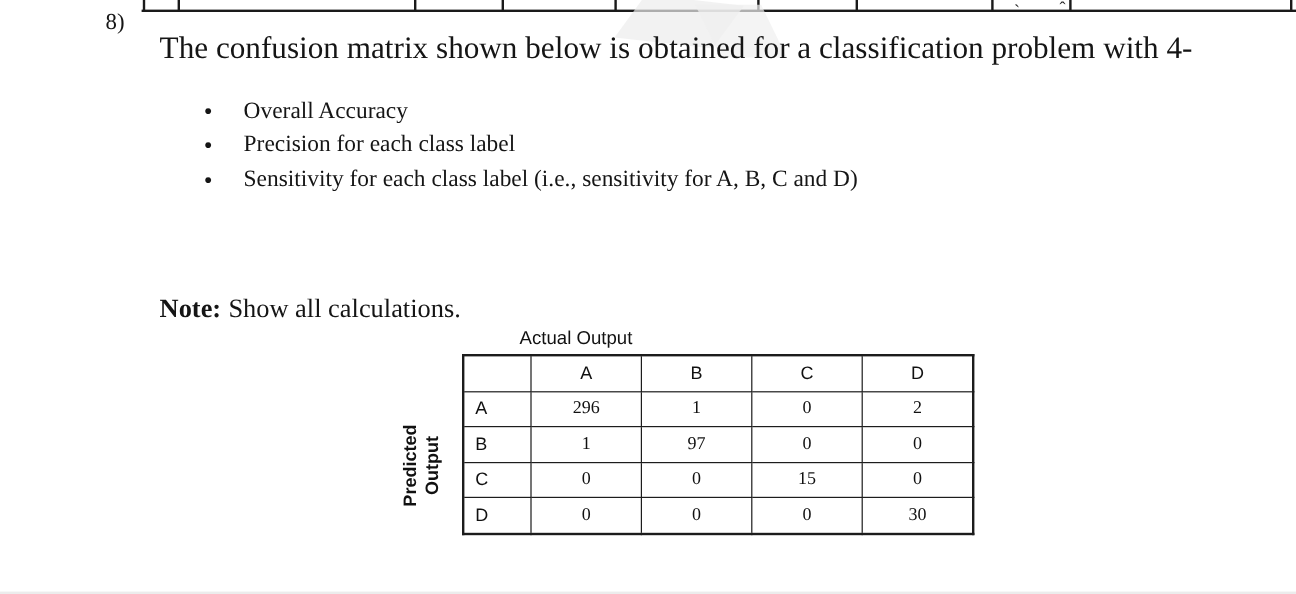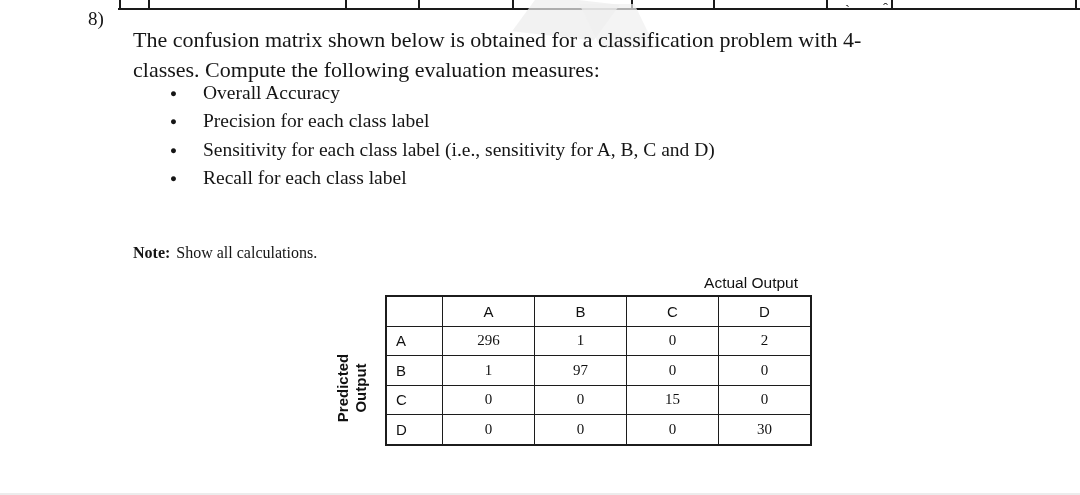--- a/index.html
+++ b/index.html
@@ -15,32 +15,32 @@
   
   .top-line{position:absolute;top:8px;left:118px;right:0;height:2px;background:#1a1a1a;}
   .tick{position:absolute;top:0;width:2px;height:9px;background:#1a1a1a;}
   .mark{position:absolute;font-size:15px;color:#222;font-family:"Liberation Serif",serif;}
 
   
   .wm1{position:absolute;left:522px;top:0;width:88px;height:36px;background:#ededed;transform:skewX(-32deg) rotate(6deg);opacity:.7;}
   .wm2{position:absolute;left:590px;top:4px;width:55px;height:44px;background:#f0f0f0;transform:skewX(26deg);opacity:.7;}
 
   .qnum{position:absolute;left:88px;top:8px;font-size:19px;}
-  .intro{position:absolute;left:133px;top:25px;font-size:22px;line-height:30px;white-space:nowrap;}
+  .intro{position:absolute;left:133px;top:25px;font-size:26px;line-height:30px;white-space:nowrap;}
 
   ul.bullets{position:absolute;left:170px;top:79px;margin:0;padding:0;list-style:none;font-size:19.5px;}
   ul.bullets li{position:relative;padding-left:33px;height:28.4px;line-height:28.4px;white-space:nowrap;}
   ul.bullets li::before{content:"●";position:absolute;left:0;top:0;font-size:11.5px;line-height:28.4px;}
 
-  .note{position:absolute;left:133px;top:244px;font-size:16px;white-space:nowrap;}
+  .note{position:absolute;left:133px;top:244px;font-size:22px;white-space:nowrap;}
   .note .nlabel{font-weight:bold;margin-right:6px;}
 
   .table-title{
     position:absolute;left:433px;top:274px;width:365px;
-    text-align:right;font-family:"Liberation Sans","DejaVu Sans",sans-serif;
+    text-align:left;font-family:"Liberation Sans","DejaVu Sans",sans-serif;
     font-size:15.5px;color:#111;
   }
 
   table.cm{
     position:absolute;left:385px;top:295px;
     border-collapse:collapse;
     font-family:"Liberation Sans","DejaVu Sans",sans-serif;
     font-size:15px;color:#111;
     border:2px solid #1c1c1c;
   }
@@ -84,28 +84,26 @@
   <div class="wm1"></div>
   <div class="wm2"></div>
 
   <span class="mark" style="left:845px;top:2px">`</span>
   <span class="mark" style="left:883px;top:0">ˆ</span>
 
   <div class="qnum">8)</div>
 
   <div class="intro">
     <div>The confusion matrix shown below is obtained for a classification problem with 4-</div>
-    <div>classes. Compute the following evaluation measures:</div>
   </div>
 
   <ul class="bullets">
     <li>Overall Accuracy</li>
     <li>Precision for each class label</li>
     <li>Sensitivity for each class label (i.e., sensitivity for A, B, C and D)</li>
-    <li>Recall for each class label</li>
   </ul>
 
   <div class="note">
     <span class="nlabel">Note:</span><span>Show all calculations.</span>
   </div>
 
   <div class="table-title">Actual Output</div>
 
   <div class="axis-label">
     <div>Predicted</div>

